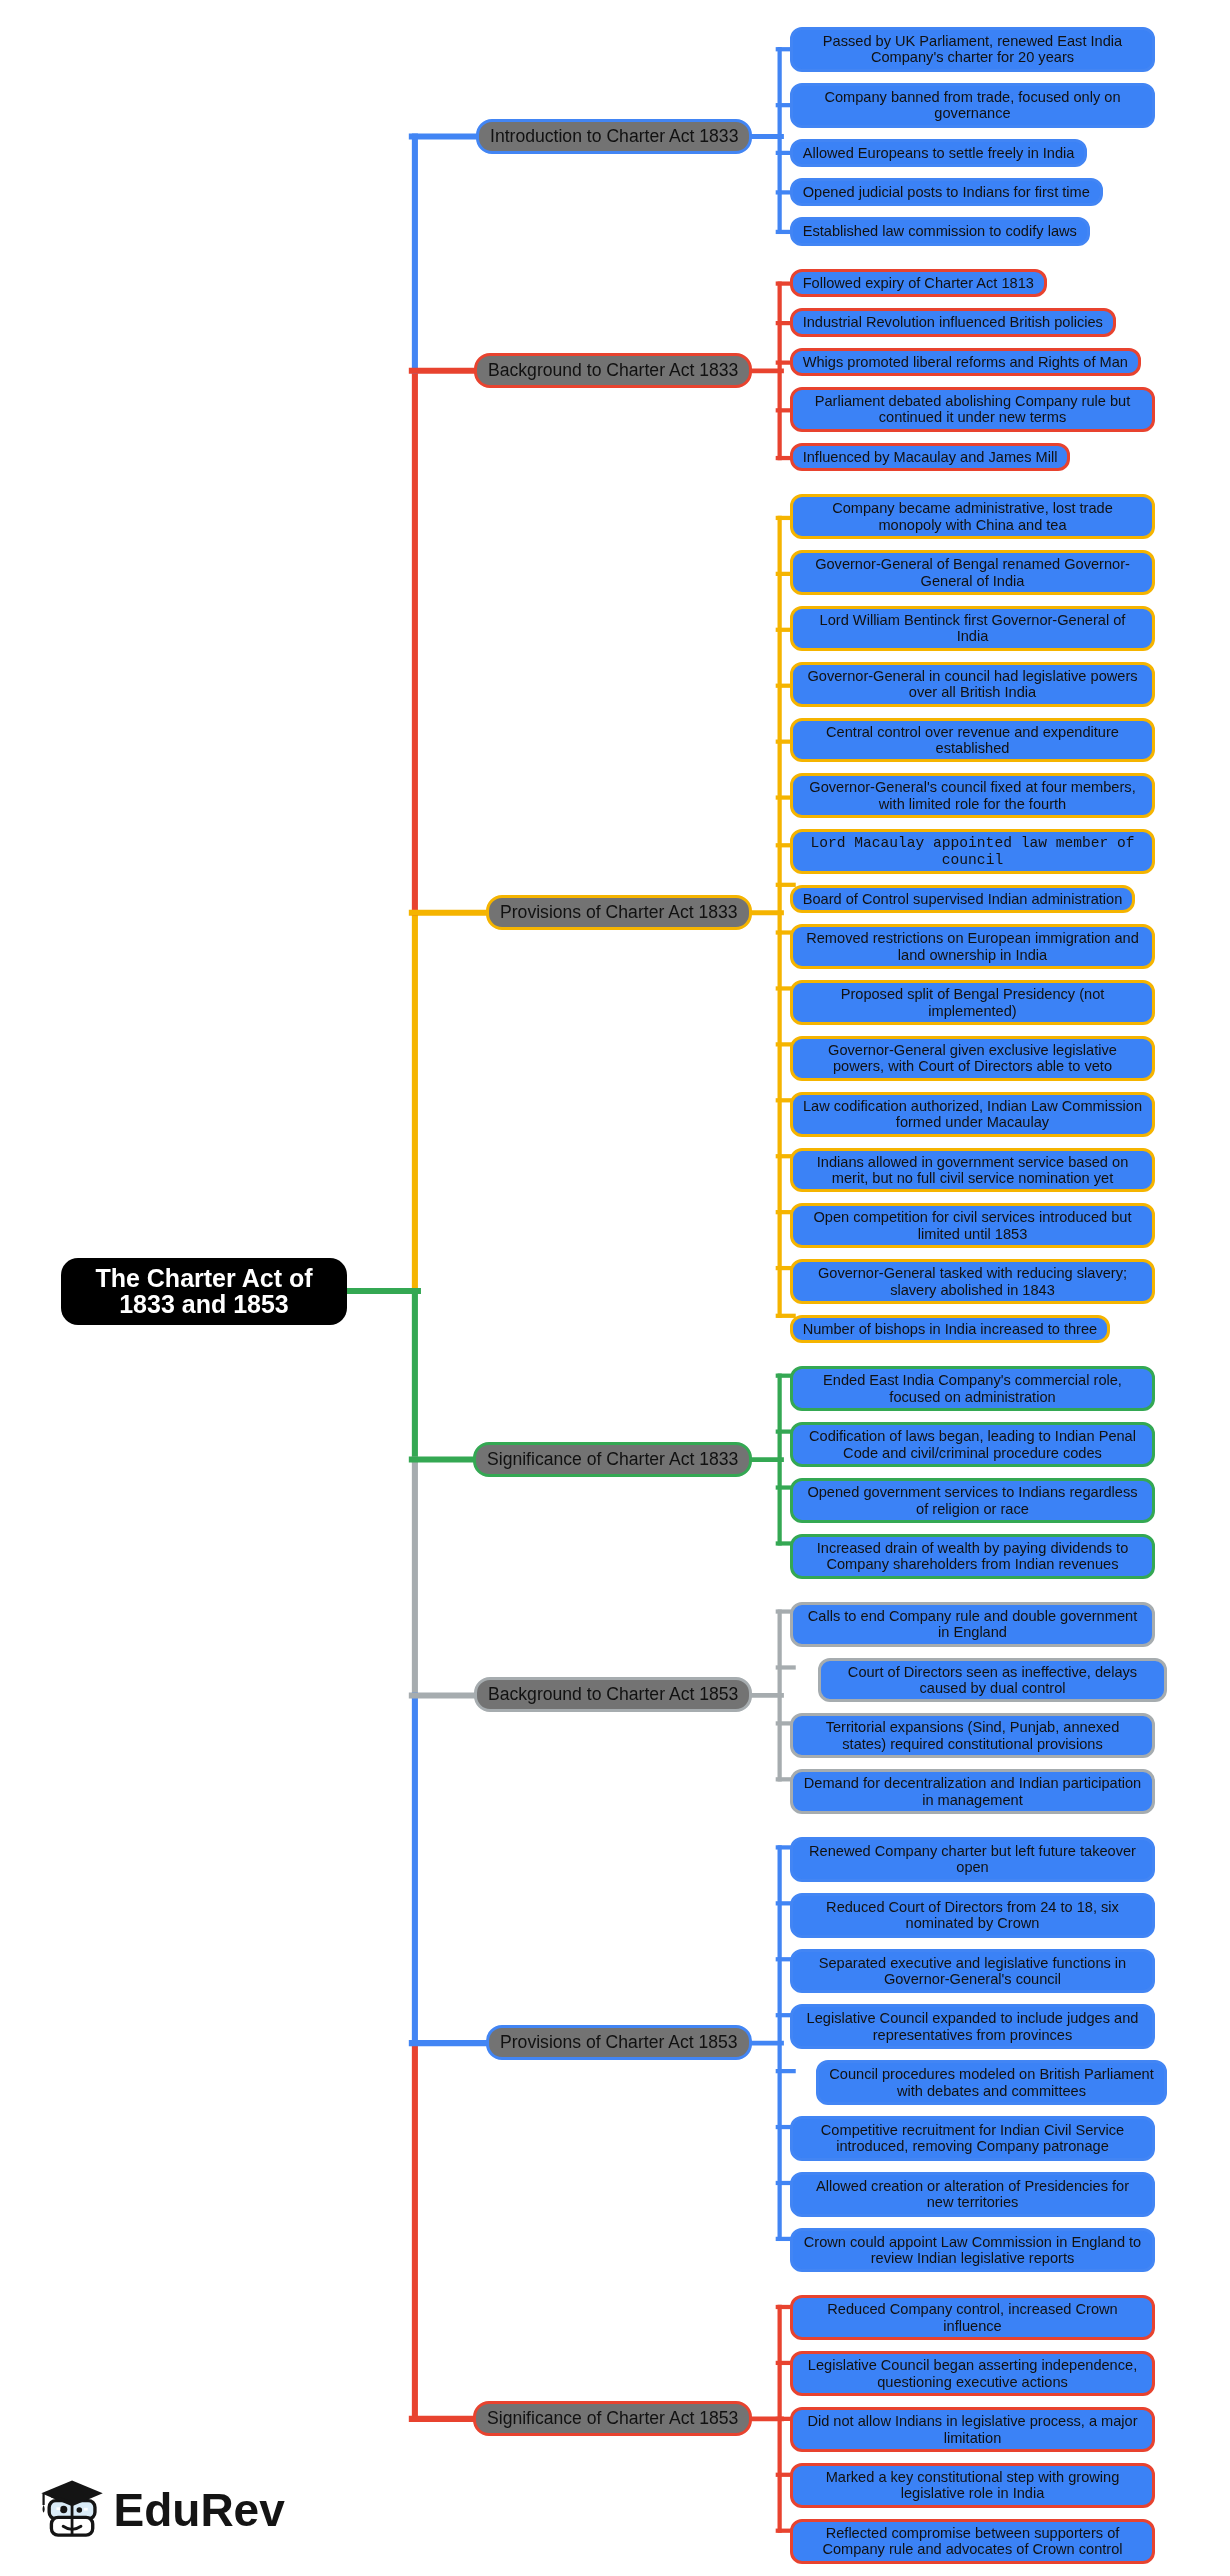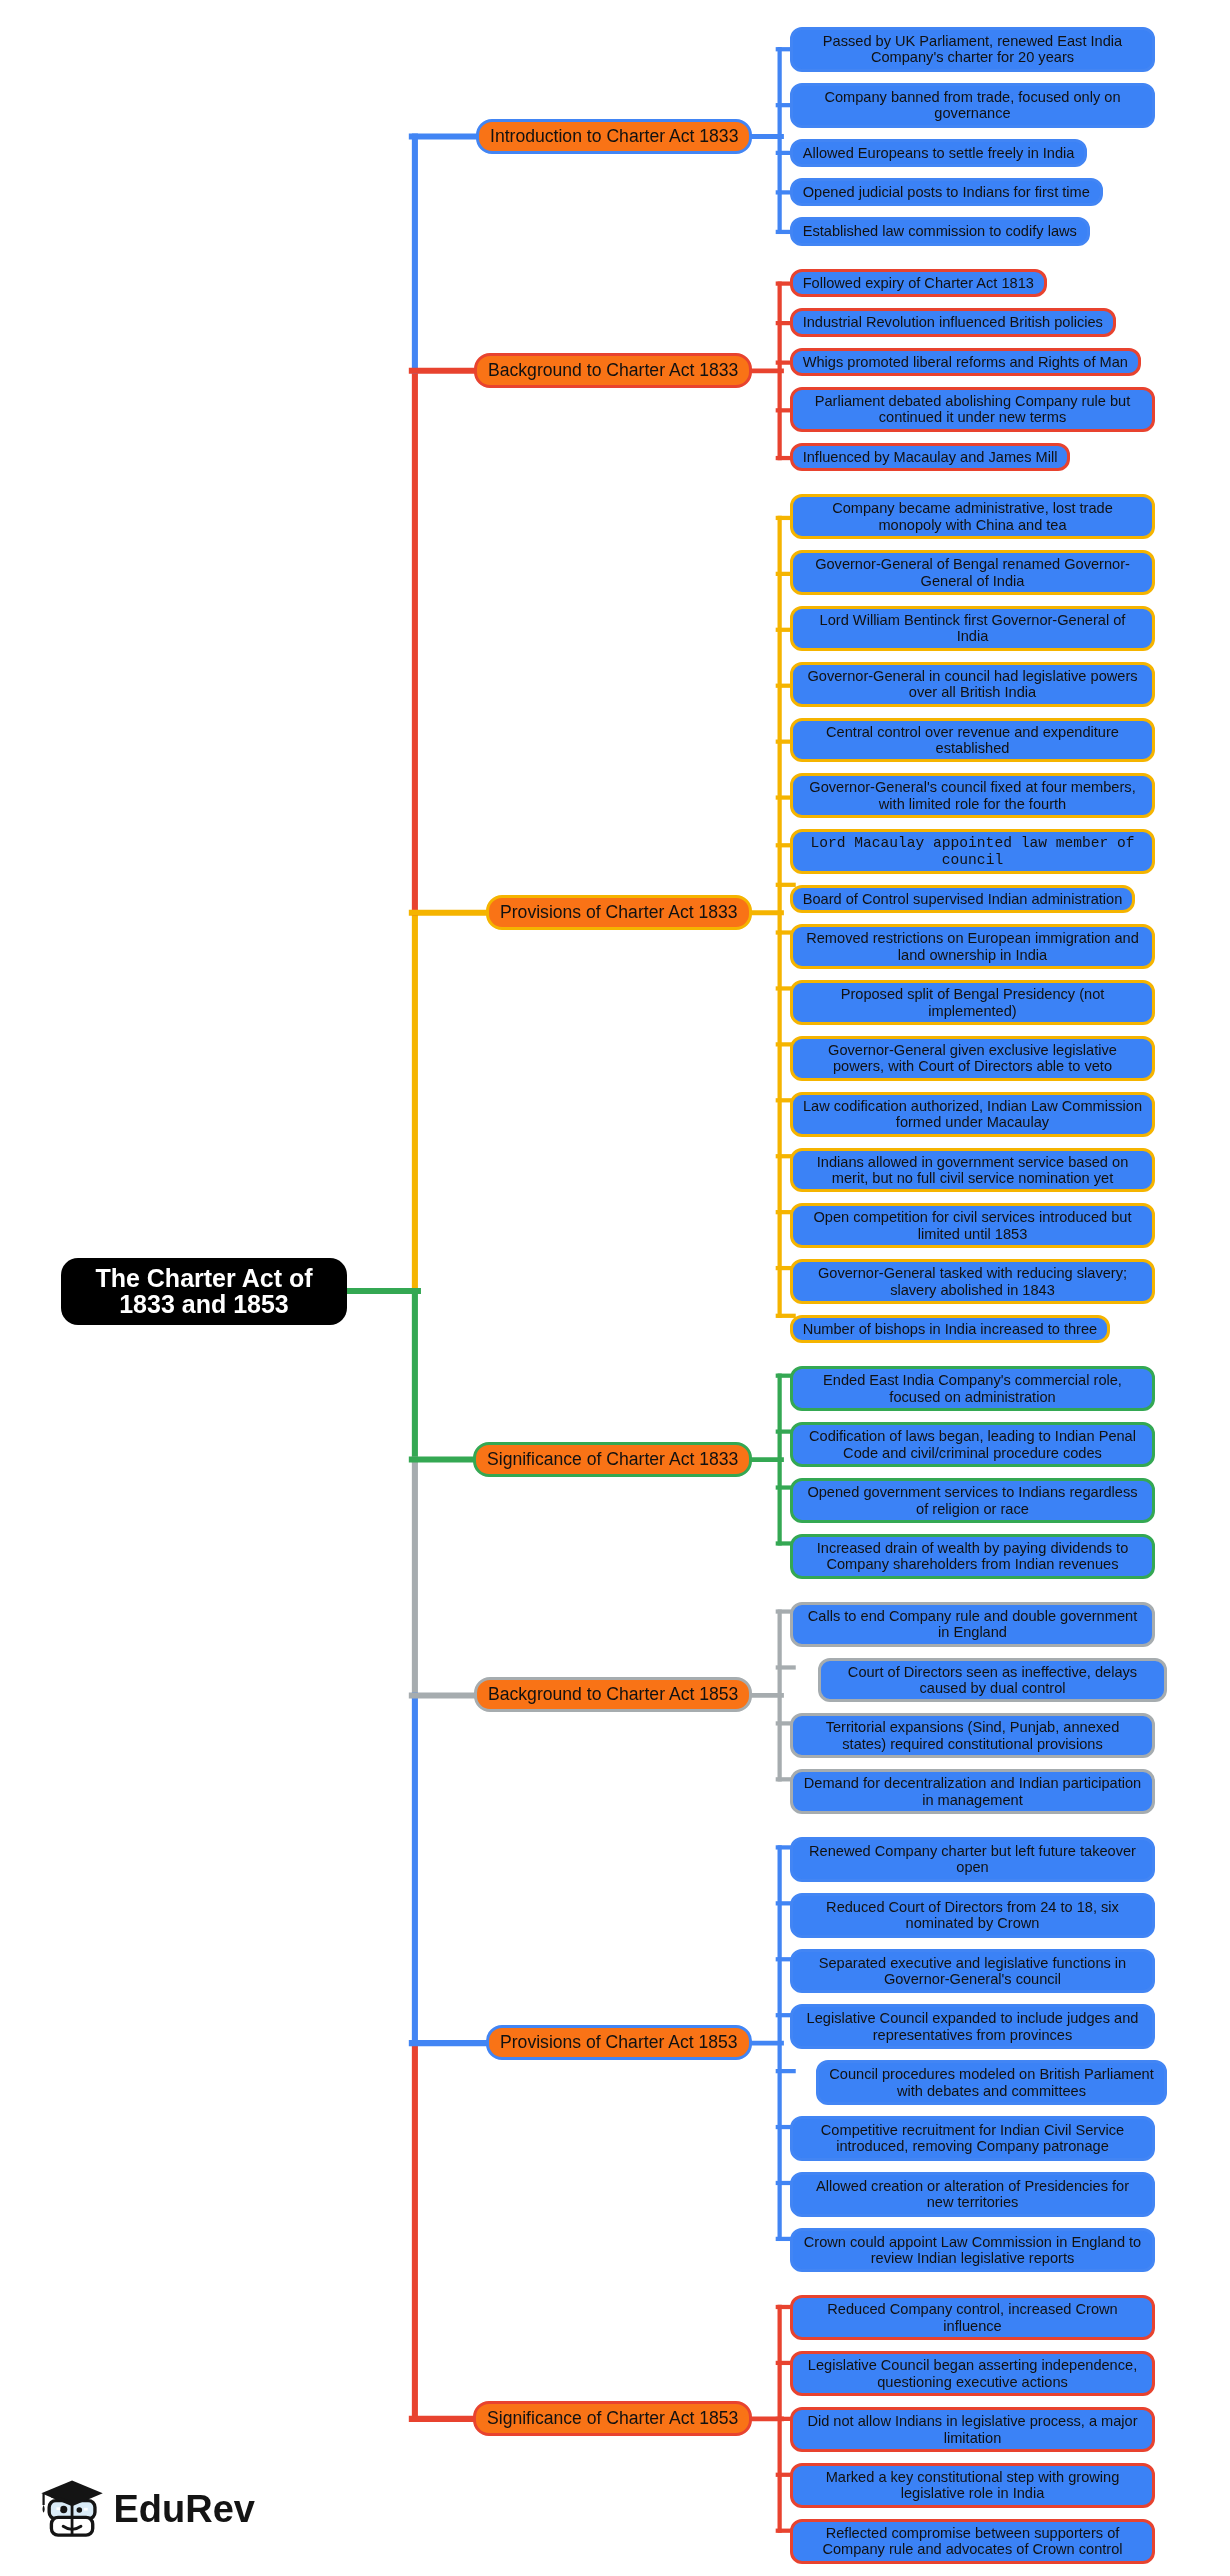--- a/index.html
+++ b/index.html
@@ -12,37 +12,37 @@
   .root-node{
     position:absolute; z-index:3; left:61px; width:286px; box-sizing:border-box;
     background:#000000; color:#ffffff; border-radius:17px;
     font-size:25px; font-weight:bold; line-height:25.5px; text-align:center;
     padding:8px 9.7px;
   }
 
   
   .branch-label{
     position:absolute; z-index:3; box-sizing:border-box; white-space:nowrap;
-    background:#f97316; border:3.6px solid #000; border-radius:16px;
+    background:#737373; border:3.6px solid #000; border-radius:16px;
     font-size:17.6px; line-height:20.7px; padding:4.3px 11px; text-align:center;
   }
 
   
   #leaf-col{position:absolute; left:790px; top:27px; z-index:2; width:377px;}
   .leaf-group{display:flex; flex-direction:column; align-items:flex-start; gap:11px; margin-bottom:23px;}
   .leaf-group:last-child{margin-bottom:0;}
   .leaf{
     box-sizing:border-box; max-width:365px; width:fit-content;
     background:#3b82f6; border:3px solid #000; border-radius:12px;
     font-size:14.6px; line-height:16.4px; padding:3px 9.7px; text-align:center;
   }
 
   
   #logo{position:absolute; left:38px; top:2478px; z-index:3; display:flex; align-items:center; gap:8.5px;}
-  #logo .brand-text{font-size:38px; font-weight:bold; color:#141414; letter-spacing:0px;}
+  #logo .brand-text{font-size:46px; font-weight:bold; color:#141414; letter-spacing:0px;}
 </style>
 </head>
 <body>
 
 <div id="canvas" style="height: 2600px;">
   <svg id="connectors" width="1231" height="2600" viewBox="0 0 2024 4277">
       <line x1="1282" y1="81" x2="1282" y2="381.5" stroke="#4285F4" stroke-width="7" stroke-linecap="square"></line>
       <line x1="1279" y1="81" x2="1305" y2="81" stroke="#4285F4" stroke-width="7" stroke-linecap="square"></line>
       <line x1="1279" y1="173" x2="1305" y2="173" stroke="#4285F4" stroke-width="7" stroke-linecap="square"></line>
       <line x1="1279" y1="251.5" x2="1305" y2="251.5" stroke="#4285F4" stroke-width="7" stroke-linecap="square"></line>

